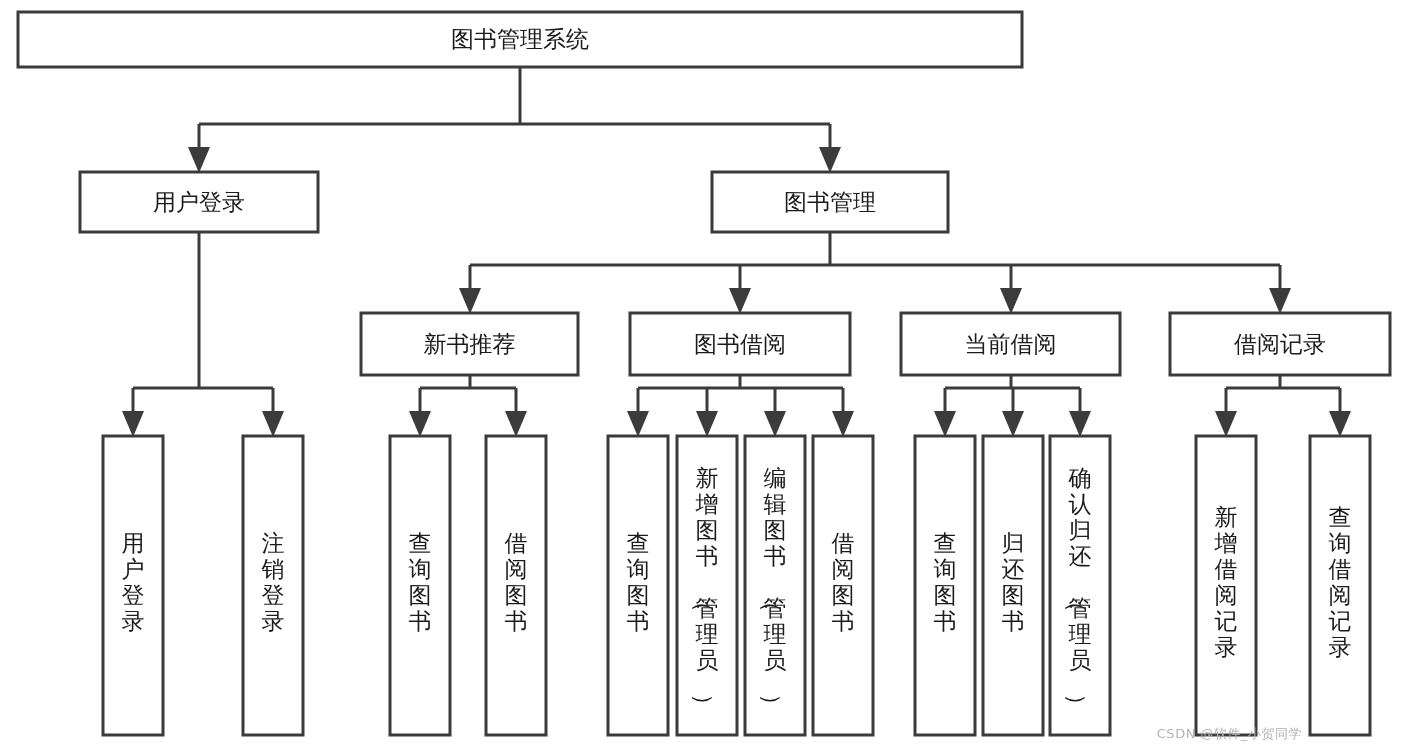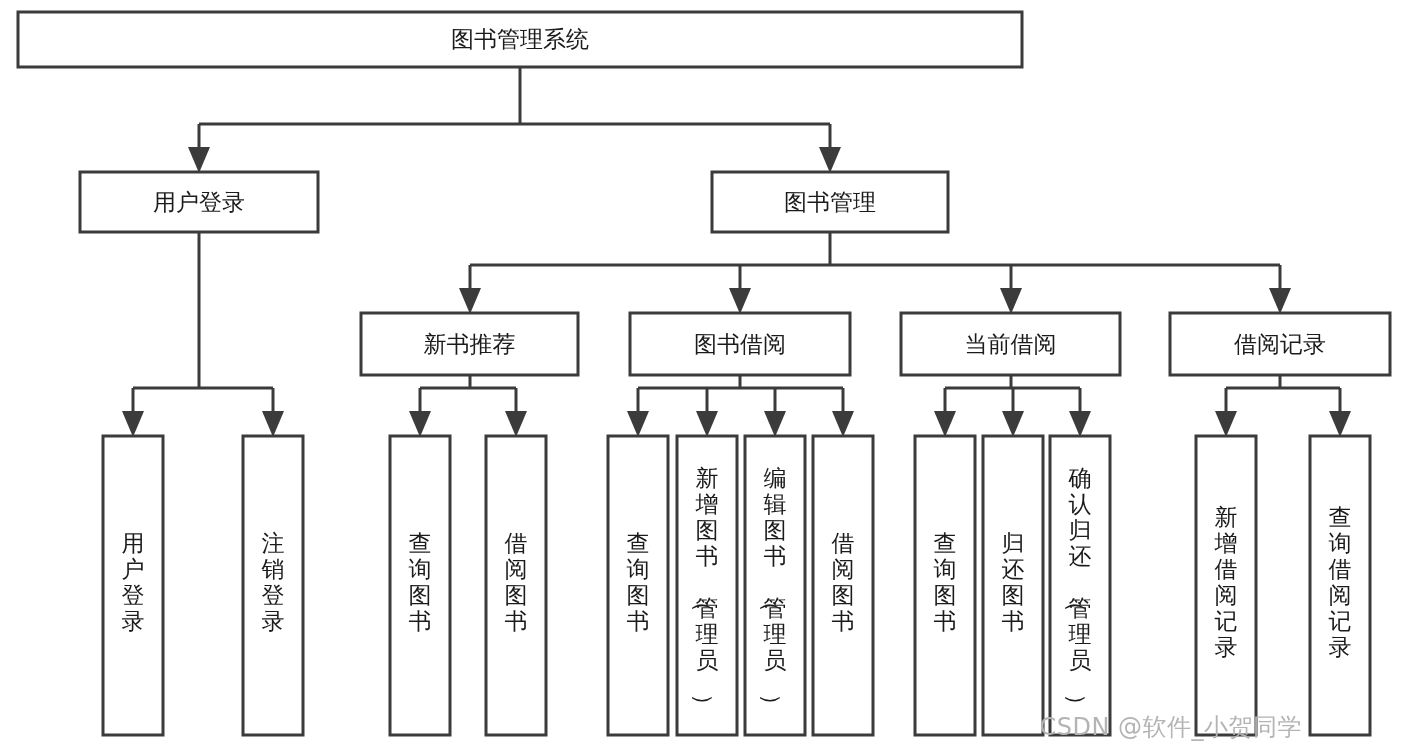--- a/index.html
+++ b/index.html
@@ -16,21 +16,21 @@
     fill:#1b1b1b;font-family:"DejaVu Sans","Liberation Sans",sans-serif;
     font-size:23px;text-anchor:middle;dominant-baseline:middle;
   }
   .node-label-vertical{
     fill:#1b1b1b;font-family:"DejaVu Sans","Liberation Sans",sans-serif;
     font-size:23px;text-anchor:middle;
   }
   .watermark{
     position:absolute;right:8px;bottom:4px;
     font-family:"DejaVu Sans","Liberation Sans",sans-serif;
-    font-size:24px;color:#b4b4b4;white-space:nowrap;pointer-events:none;
+    font-size:13px;color:#b4b4b4;white-space:nowrap;pointer-events:none;
     letter-spacing:0.5px;
     text-align:right;
   }
 </style>
 </head>
 <body>
 
 <div id="diagram-root">
   <svg class="diagram-canvas" id="diagram-canvas" viewBox="0 0 1405 747" xmlns="http://www.w3.org/2000/svg">
       <g>

